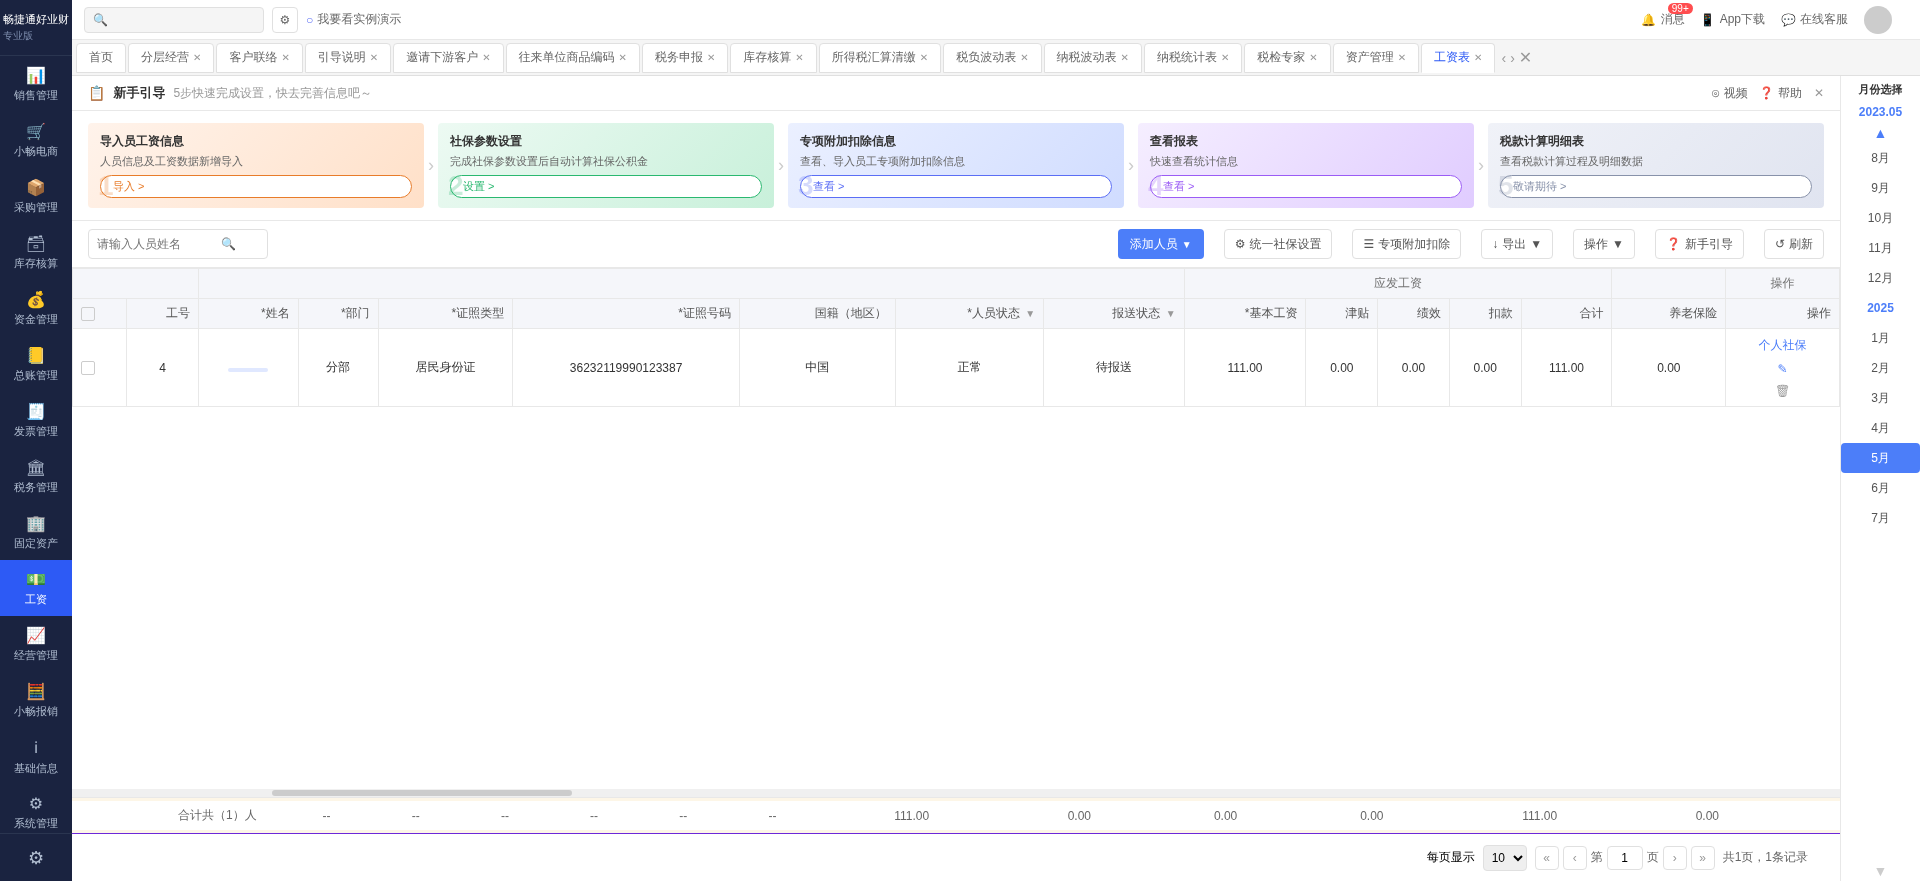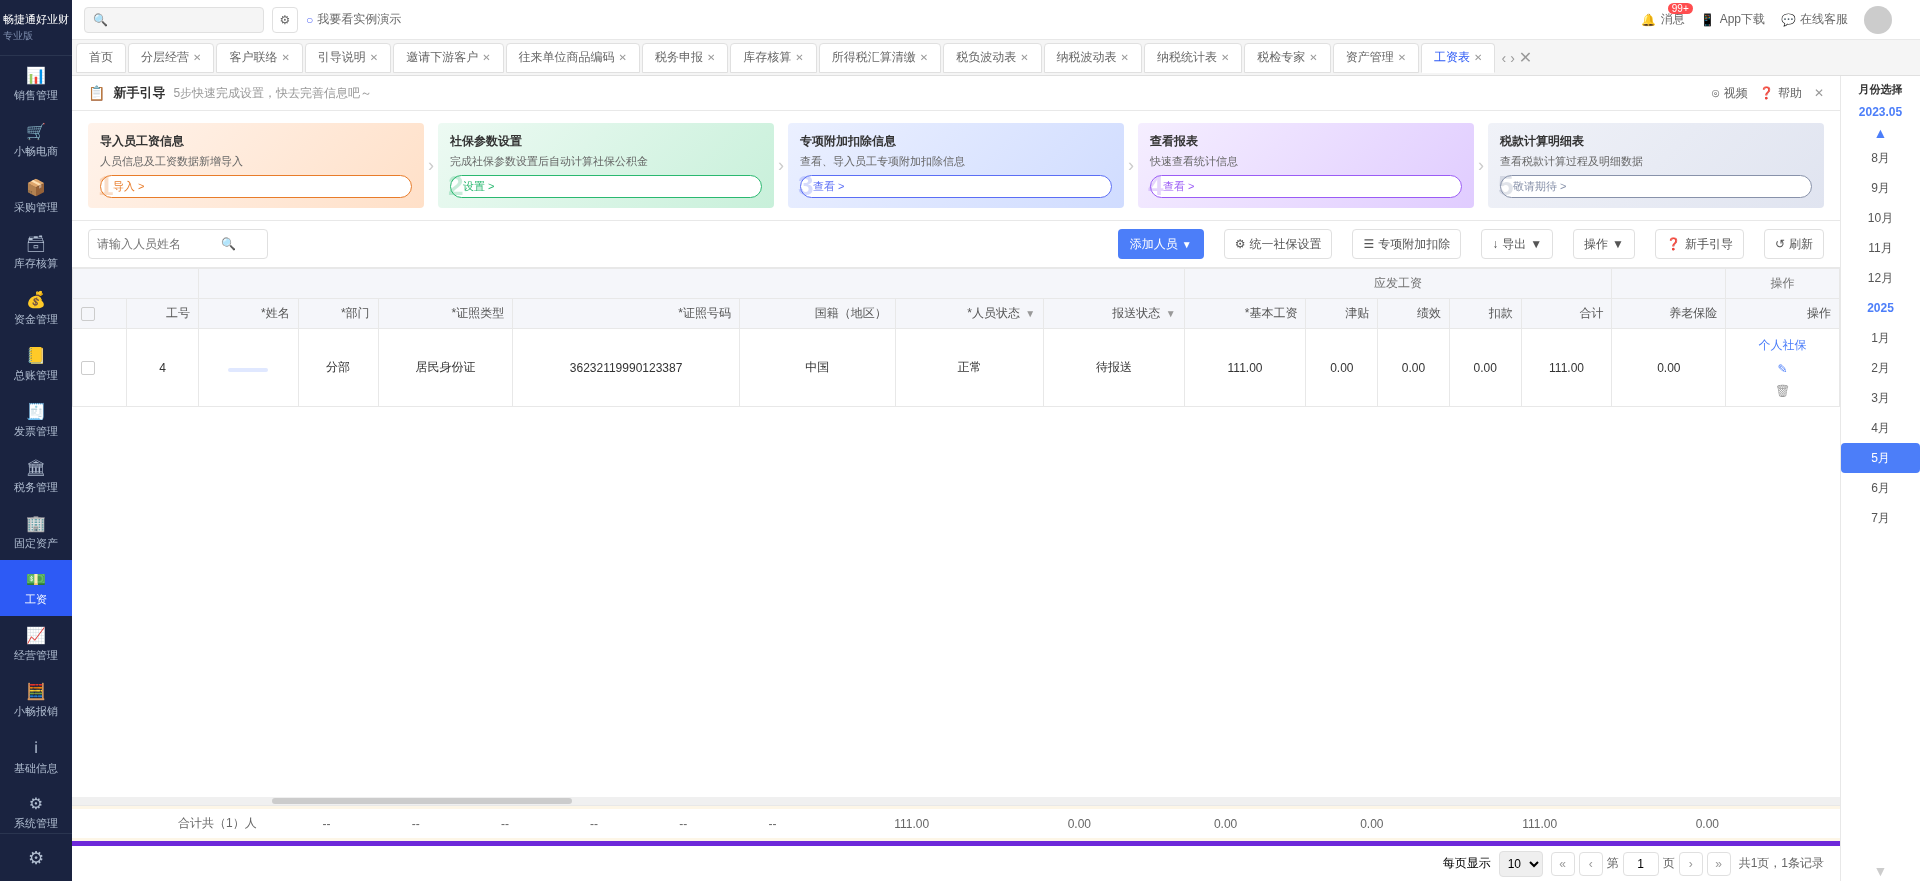--- a/index.html
+++ b/index.html
@@ -106,21 +106,21 @@
     .td-operation span { cursor: pointer; }
     .td-operation .del { color: #999; }
 
     
     .summary-row { background: #fdf6e7; height: 36px; display: flex; align-items: center; border-top: 1px solid #e8e8e8; flex-shrink: 0; }
     .summary-table { width: 100%; border-collapse: collapse; }
     .summary-table td { padding: 6px 8px; text-align: center; font-size: 12px; color: #666; border: none; }
     .summary-table td.total-label { text-align: left; padding-left: 16px; }
 
     
-    .pagination { height: 40px; background: #fff; display: flex; align-items: center; justify-content: flex-end; padding: 0 16px; gap: 8px; border-top: 5px solid #6d28d9; flex-shrink: 0; }
+    .pagination { height: 48px; background: #fff; display: flex; align-items: center; justify-content: flex-end; padding: 0 32px; gap: 8px; border-top: 1px solid #6d28d9; flex-shrink: 0; }
     .page-size-select { height: 26px; border: 1px solid #e0e0e0; border-radius: 4px; padding: 0 4px; font-size: 12px; }
     .page-nav { display: flex; align-items: center; gap: 4px; color: #666; }
     .page-nav-btn { width: 24px; height: 24px; border: 1px solid #e0e0e0; border-radius: 4px; display: flex; align-items: center; justify-content: center; cursor: pointer; color: #999; }
     .page-input { width: 36px; height: 24px; border: 1px solid #e0e0e0; border-radius: 4px; text-align: center; font-size: 12px; }
     .page-info { color: #666; font-size: 12px; }
 
     
     .scroll-handle-bar { height: 8px; background: #f0f0f0; display: flex; align-items: center; padding: 0 200px; flex-shrink: 0; }
     .scroll-handle { height: 6px; background: #ccc; border-radius: 3px; width: 300px; cursor: pointer; }
 

